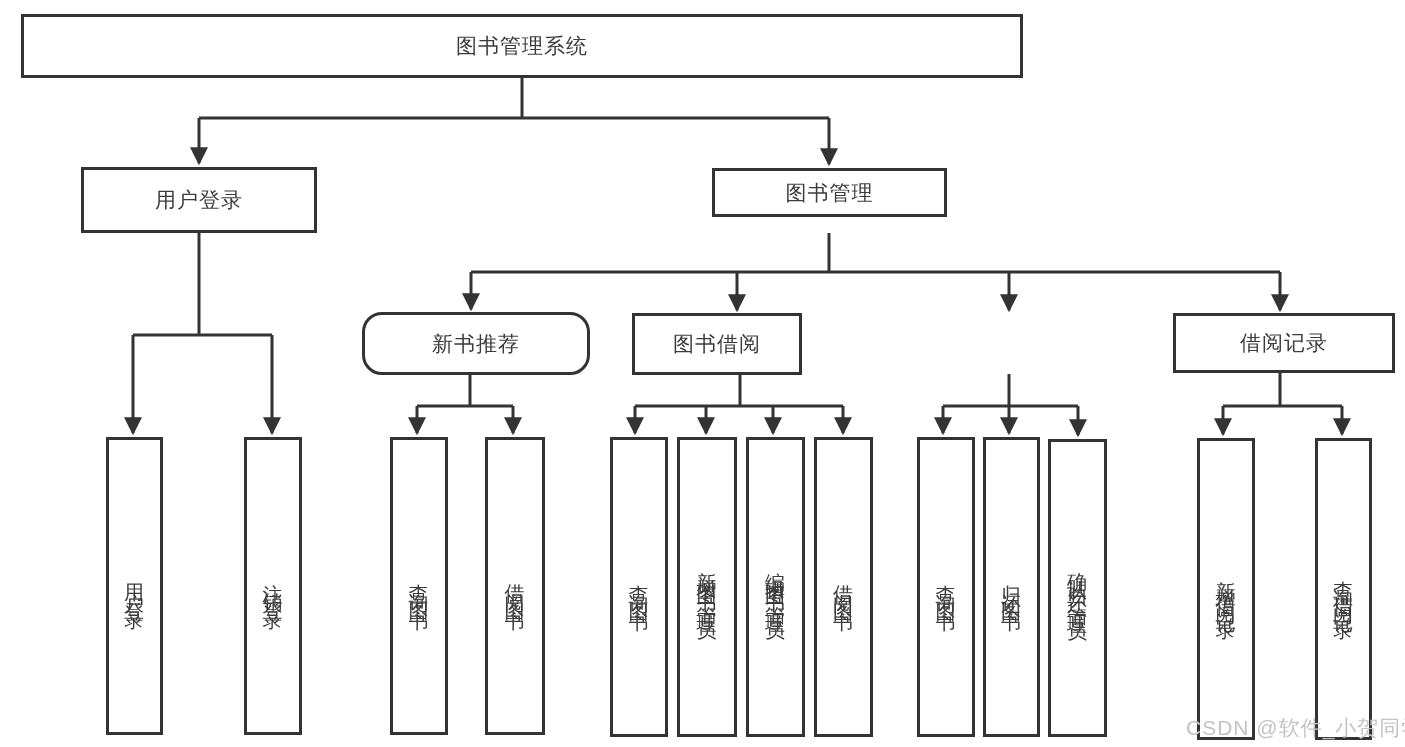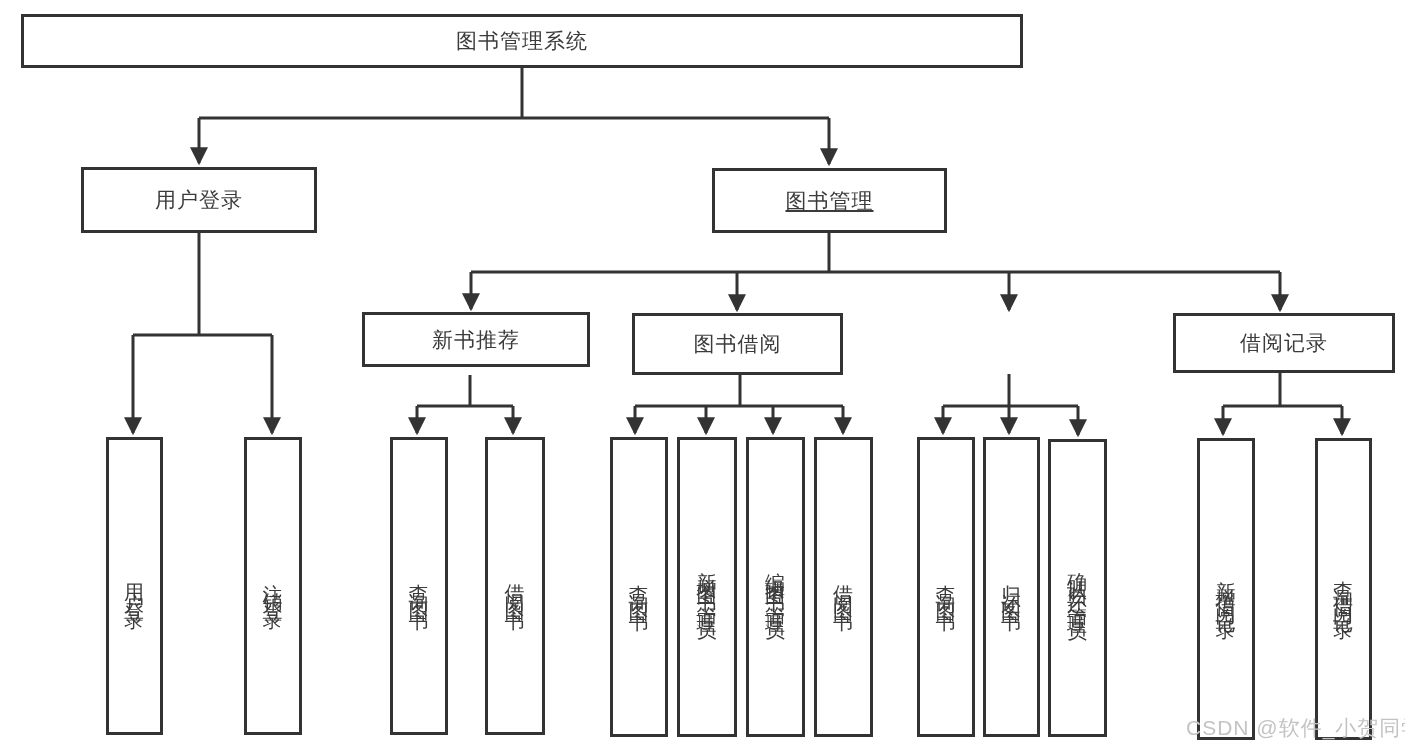--- a/index.html
+++ b/index.html
@@ -75,27 +75,27 @@
       <path d="M1009 406 V433" marker-end="url(#arrow)"></path>
       <path d="M1078 406 V435" marker-end="url(#arrow)"></path>
 
       <path d="M1280 373 V406"></path>
       <path d="M1223 406 H1342"></path>
       <path d="M1223 406 V434" marker-end="url(#arrow)"></path>
       <path d="M1342 406 V434" marker-end="url(#arrow)"></path>
     </g>
   </svg>
 
-  <div class="hbox" style="left:21px;top:14px;width:1002px;height:54px;">图书管理系统</div>
+  <div class="hbox" style="left:21px;top:14px;width:1002px;height:64px;">图书管理系统</div>
 
   <div class="hbox" style="left:81px;top:167px;width:236px;height:66px;">用户登录</div>
-  <div class="hbox" style="left:712px;top:168px;width:235px;height:65px;text-decoration:underline;">图书管理</div>
+  <div class="hbox" style="left:712px;top:168px;width:235px;height:49px;">图书管理</div>
 
-  <div class="hbox" style="left:362px;top:312px;width:228px;height:55px;">新书推荐</div>
-  <div class="hbox" style="left:632px;top:313px;width:211px;height:62px;text-align:right;">图书借阅</div>
+  <div class="hbox" style="left:362px;top:312px;width:228px;height:63px;border-radius:20px;">新书推荐</div>
+  <div class="hbox" style="left:632px;top:313px;width:170px;height:62px;text-align:right;">图书借阅</div>
   <div class="hbox" style="left:1173px;top:313px;width:222px;height:60px;">借阅记录</div>
 
   <div class="vbox" style="left:106px;top:437px;width:57px;height:298px;">
     <span>用户登录</span>
   </div>
   <div class="vbox" style="left:244px;top:437px;width:58px;height:298px;">
     <span>注销登录</span>
   </div>
 
   <div class="vbox" style="left:390px;top:437px;width:58px;height:298px;">

